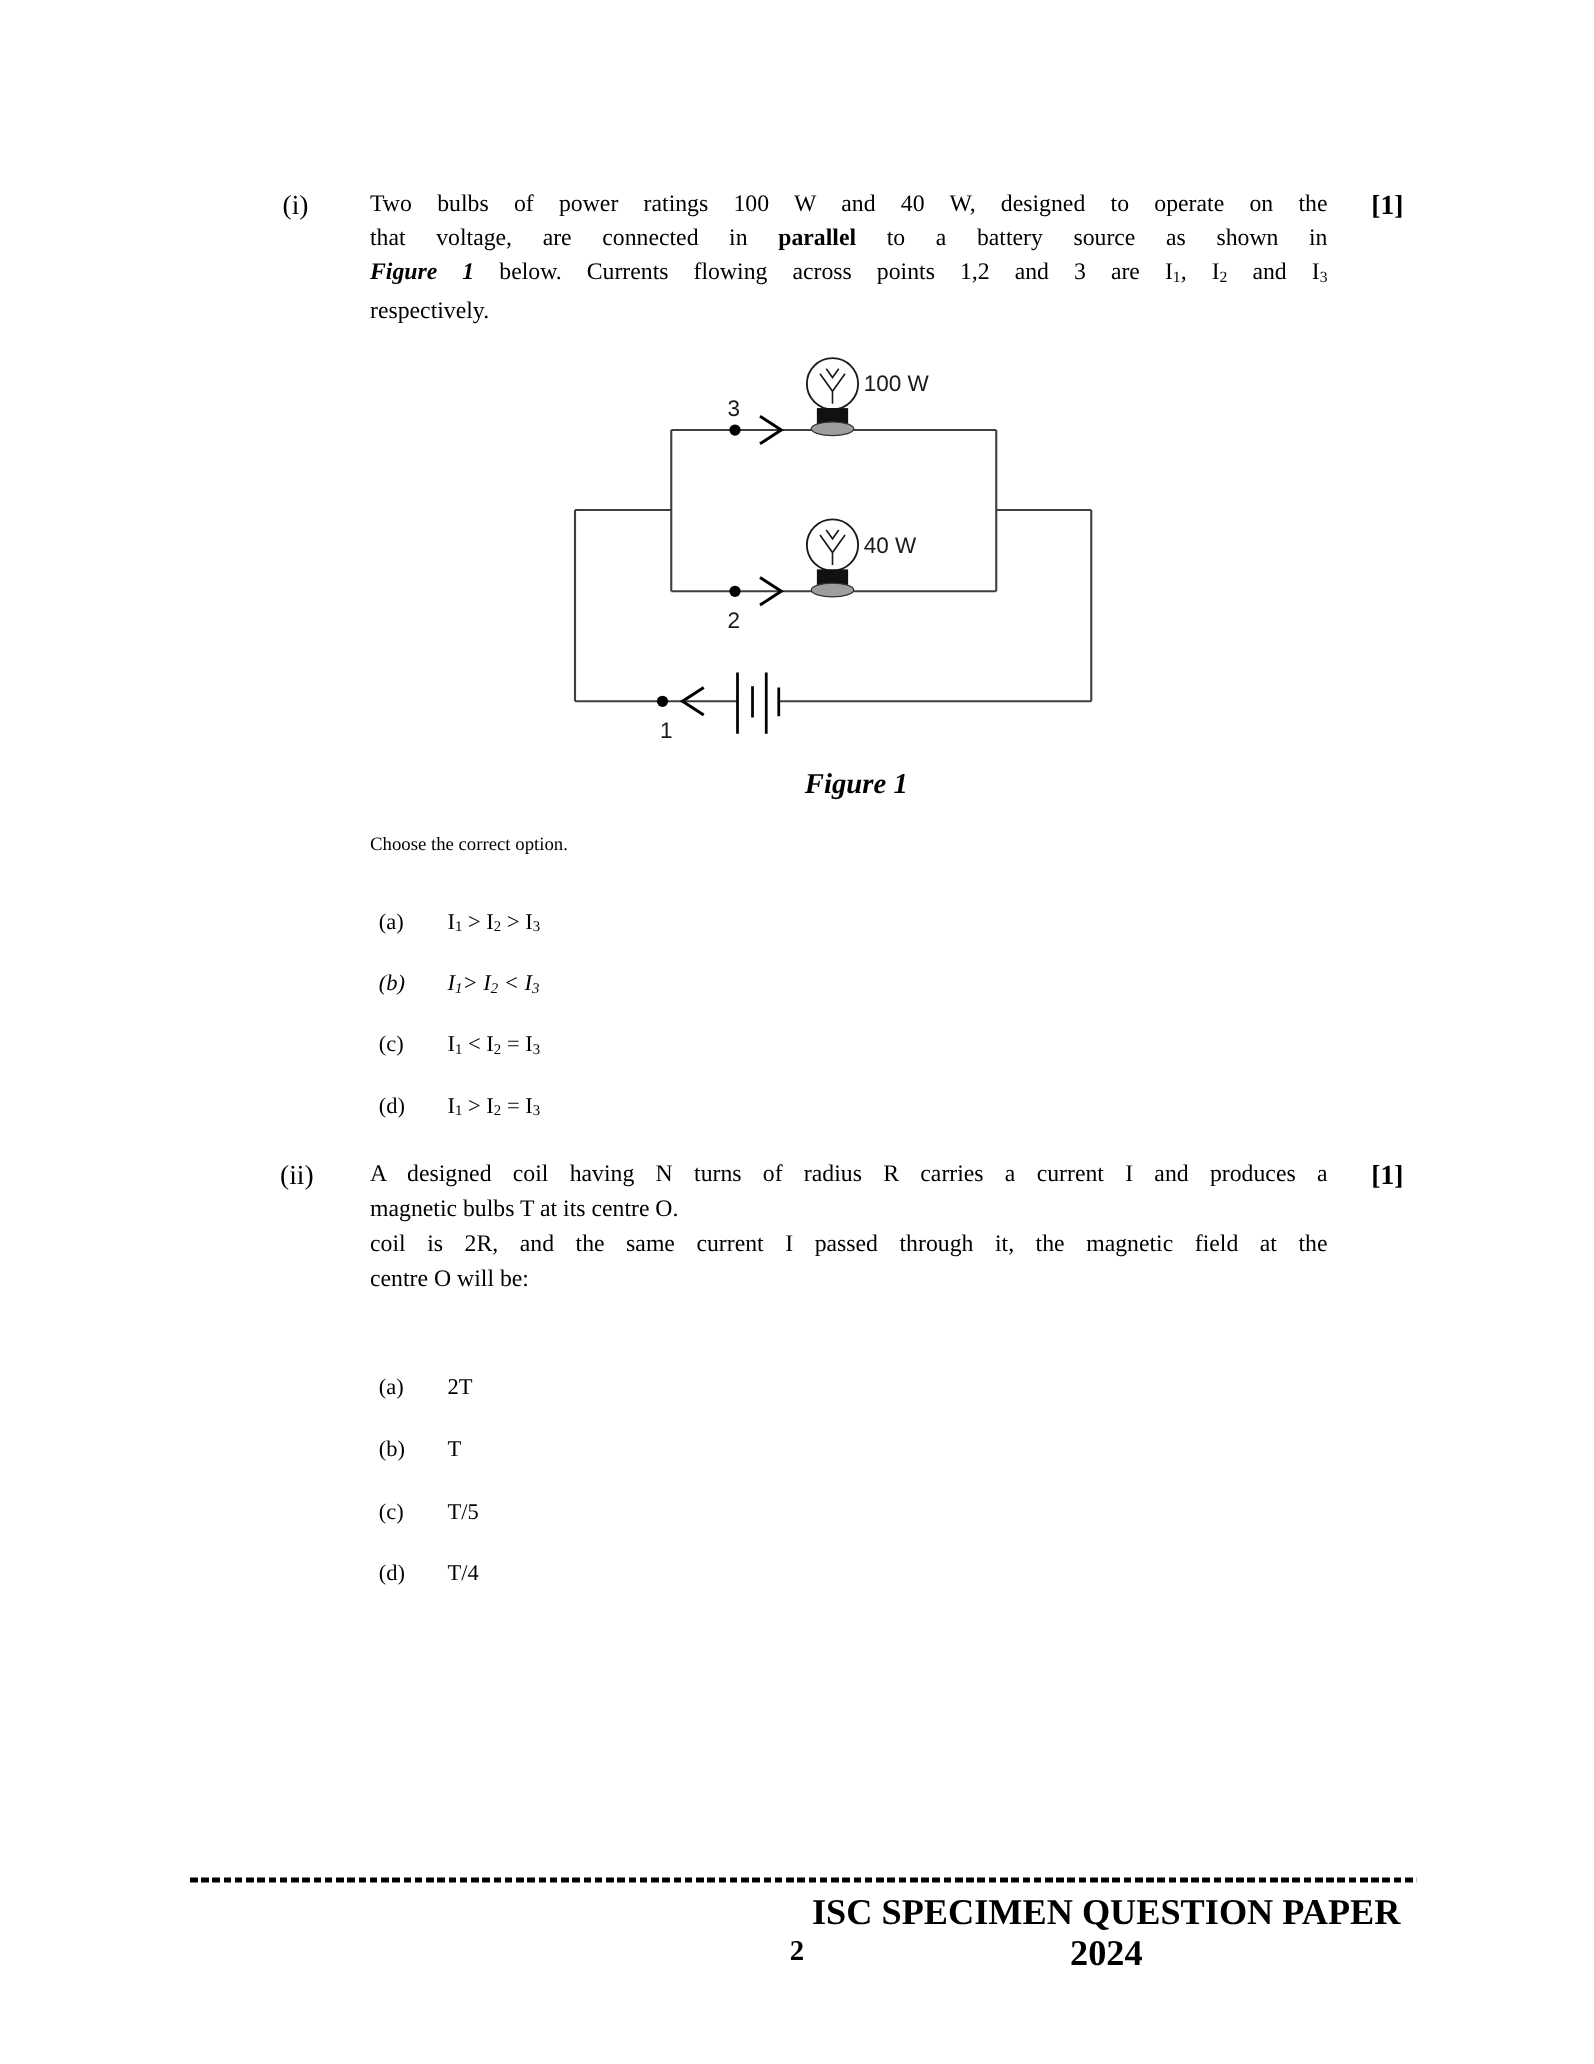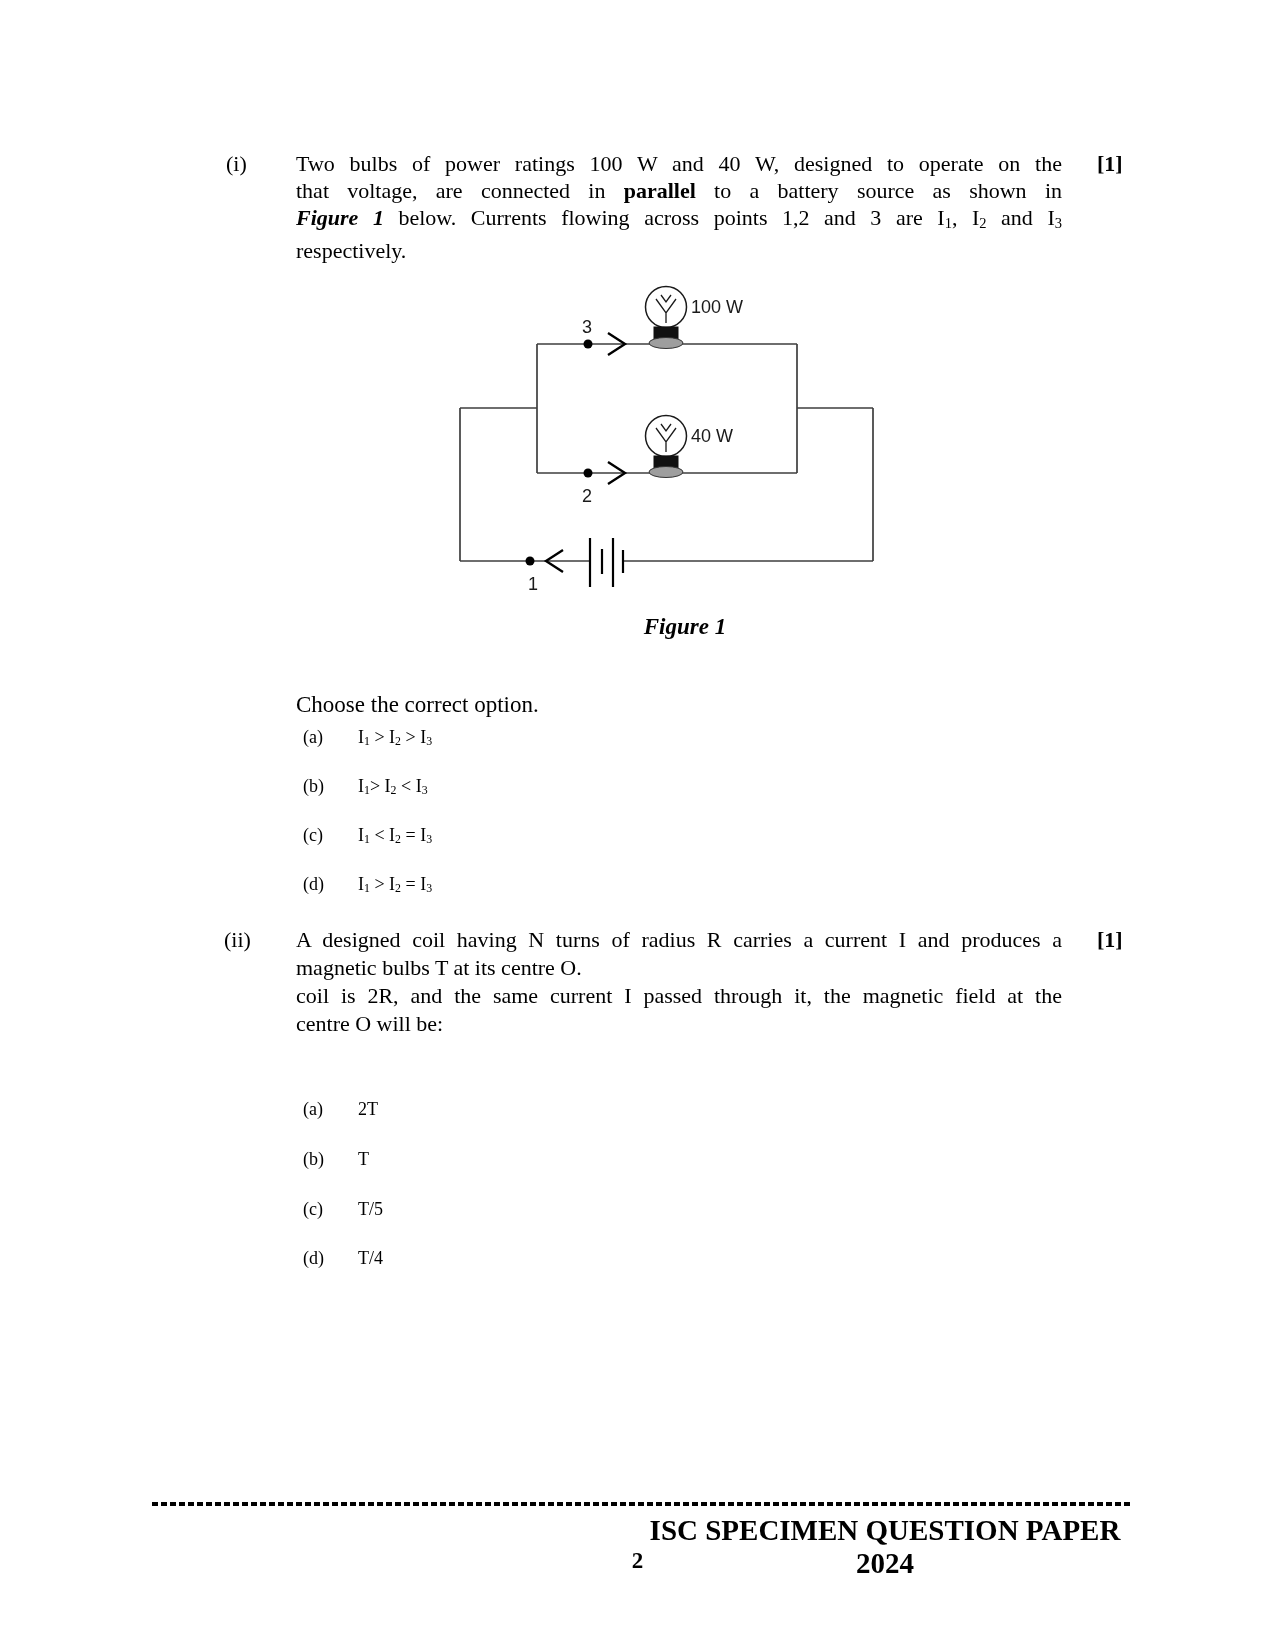--- a/index.html
+++ b/index.html
@@ -3,27 +3,27 @@
 <meta charset="utf-8">
 <style>
   html,body{margin:0;padding:0;background:#ffffff;}
   .page{
     position:relative;width:1275px;height:1651px;background:#fff;overflow:hidden;
     font-family:"Liberation Serif","DejaVu Serif",serif;color:#000;
   }
   .abs{position:absolute;}
   .qlabel{font-size:22px;line-height:27px;}
   .marks{font-size:22px;font-weight:700;line-height:27px;}
-  .qbody{font-size:22px;line-height:27px;width:766px;}
+  .qbody{font-size:19px;line-height:27px;width:766px;}
   .qbody2{line-height:28px;}
   .tline.just{text-align:justify;text-align-last:justify;}
   .bold{font-weight:700;}
   .ital{font-style:italic;}
   .sub{font-size:0.66em;vertical-align:-0.18em;}
-  .prompt{font-size:23px;margin-top:24px;}
+  .prompt{font-size:15px;}
   .opt-row{font-size:18px;line-height:27px;left:303px;}
   .opt-label{display:inline-block;width:55px;}
   .fig-caption{font-size:23px;font-weight:700;font-style:italic;text-align:center;width:490px;}
   .fig-label{font-family:"Liberation Sans","DejaVu Sans",sans-serif;font-size:18px;fill:#1a1a1a;}
   .footer-divider{
     height:4px;
     background:repeating-linear-gradient(90deg,#000 0 6px,transparent 6px 9px);
   }
   .footer-title{font-size:29px;font-weight:700;text-align:center;width:500px;}
   .page-num{font-size:23px;font-weight:700;text-align:center;width:1275px;}
@@ -94,21 +94,21 @@
     <text class="fig-label" x="103" y="325" text-anchor="middle">1</text>
   </svg>
 
   <div class="abs fig-caption" style="left:440px;top:614px;">Figure 1</div>
 
   <div class="abs prompt" style="left:296px;top:668px;">Choose the correct option.</div>
 
   <div class="abs opt-row" style="top:724px;">
     <span class="opt-label">(a)</span><span><span>I</span><span class="sub">1</span><span> &gt; I</span><span class="sub">2</span><span> &gt; I</span><span class="sub">3</span></span>
   </div>
-  <div class="abs opt-row" style="top:773px;">
+  <div class="abs opt-row" style="top:773px;font-style:italic;">
     <span class="opt-label">(b)</span><span><span>I</span><span class="sub">1</span><span>&gt; I</span><span class="sub">2</span><span> &lt; I</span><span class="sub">3</span></span>
   </div>
   <div class="abs opt-row" style="top:822px;">
     <span class="opt-label">(c)</span><span><span>I</span><span class="sub">1</span><span> &lt; I</span><span class="sub">2</span><span> = I</span><span class="sub">3</span></span>
   </div>
   <div class="abs opt-row" style="top:871px;">
     <span class="opt-label">(d)</span><span><span>I</span><span class="sub">1</span><span> &gt; I</span><span class="sub">2</span><span> = I</span><span class="sub">3</span></span>
   </div>
 
   <div class="abs qlabel" style="left:224px;top:926px;line-height:28px;">(ii)</div>

